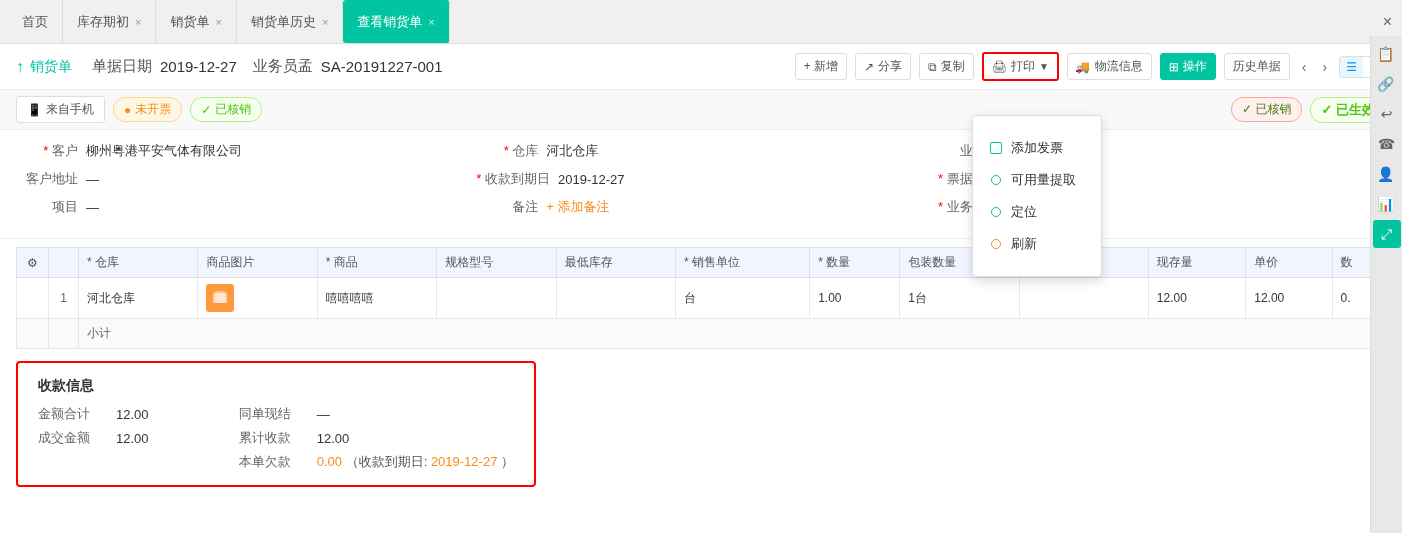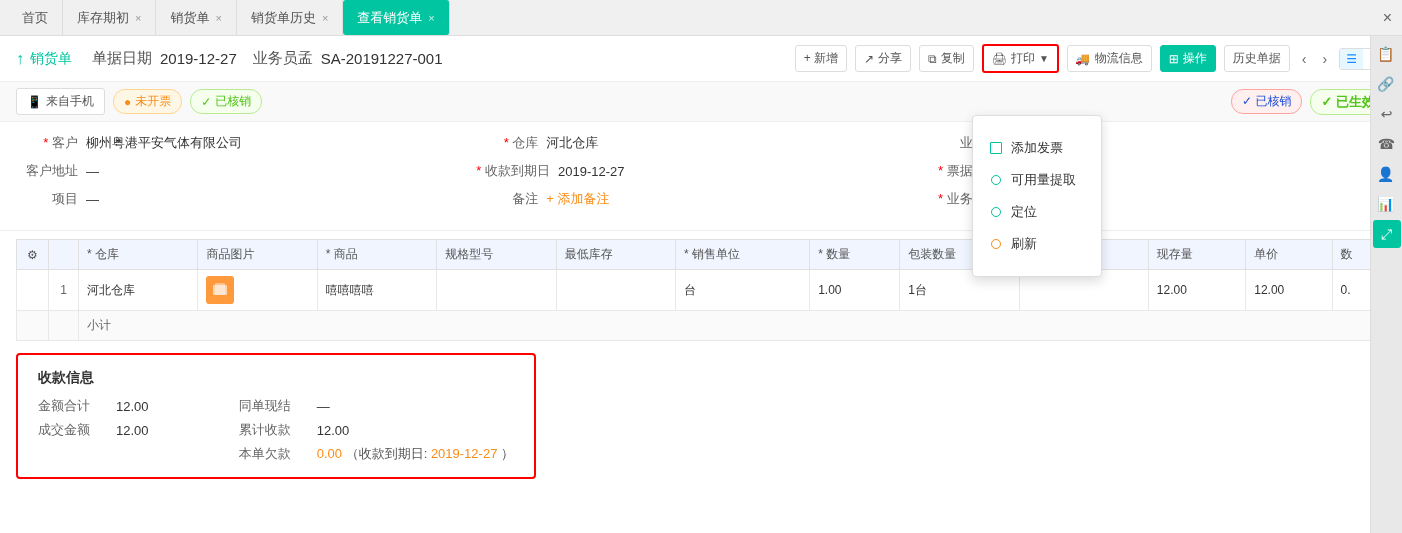--- a/index.html
+++ b/index.html
@@ -1,21 +1,21 @@
 <!DOCTYPE html>
 <html><head>
   <meta charset="utf-8">
   <style>
     * { box-sizing: border-box; margin: 0; padding: 0; }
     body { font-family: 'Microsoft YaHei', Arial, sans-serif; font-size: 13px; background: #f5f5f5; color: #333; overflow: hidden; }
 
     
     .tab-bar {
       display: flex; align-items: center; background: #f0f0f0; border-bottom: 1px solid #ddd;
-      padding: 0 8px; height: 36px; position: relative;
+      padding: 0 8px; height: 44px; position: relative;
     }
     .tab-item {
       display: flex; align-items: center; padding: 6px 14px; cursor: pointer;
       font-size: 13px; color: #555; border-right: 1px solid #ddd; height: 100%;
       background: #f0f0f0;
     }
     .tab-item.active { background: #fff; color: #333; font-weight: 500; justify-content: flex-end; }
     .tab-item .tab-close { margin-left: 6px; color: #999; font-size: 11px; cursor: pointer; }
     .tab-active-green { background: #00c5a0 !important; color: #fff !important; border-radius: 3px; }
     .tab-active-green .tab-close { color: rgba(255,255,255,0.8); }
@@ -51,21 +51,21 @@
       border: 1px solid #ddd; background: #fff; border-radius: 3px; cursor: pointer;
       font-size: 12px; color: #555;
     }
     .status-badge {
       display: inline-flex; align-items: center; gap: 4px; padding: 3px 10px;
       border-radius: 12px; font-size: 12px; cursor: default;
     }
     .badge-orange { background: #fff7e6; color: #fa8c16; border: 1px solid #ffd591; }
     .badge-done { background: #f6ffed; color: #52c41a; border: 1px solid #b7eb8f; }
     .action-right { display: flex; align-items: center; gap: 8px; }
-    .badge-sold { background: #fff0f0; color: #1d4ed8; border: 1px solid #ffa39e; padding: 3px 10px; border-radius: 12px; font-size: 12px; }
+    .badge-sold { background: #fff0f0; color: #4d7c0f; border: 1px solid #ffa39e; padding: 3px 10px; border-radius: 12px; font-size: 12px; }
     .badge-effect { background: #f6ffed; color: #52c41a; border: 1px solid #b7eb8f; padding: 3px 10px; border-radius: 12px; font-size: 13px; font-weight: bold; }
 
     
     .form-section { padding: 12px 16px; border-bottom: 1px solid #eee; }
     .form-row { display: flex; align-items: center; margin-bottom: 10px; gap: 11px; }
     .form-field { display: flex; align-items: center; flex: 1; }
     .form-label { color: #666; font-size: 13px; min-width: 70px; text-align: right; padding-right: 8px; }
     .form-label.required::before { content: '* '; color: red; }
     .form-value { color: #333; font-size: 13px; }
     .add-note { color: #fa8c16; cursor: pointer; font-size: 13px; }

